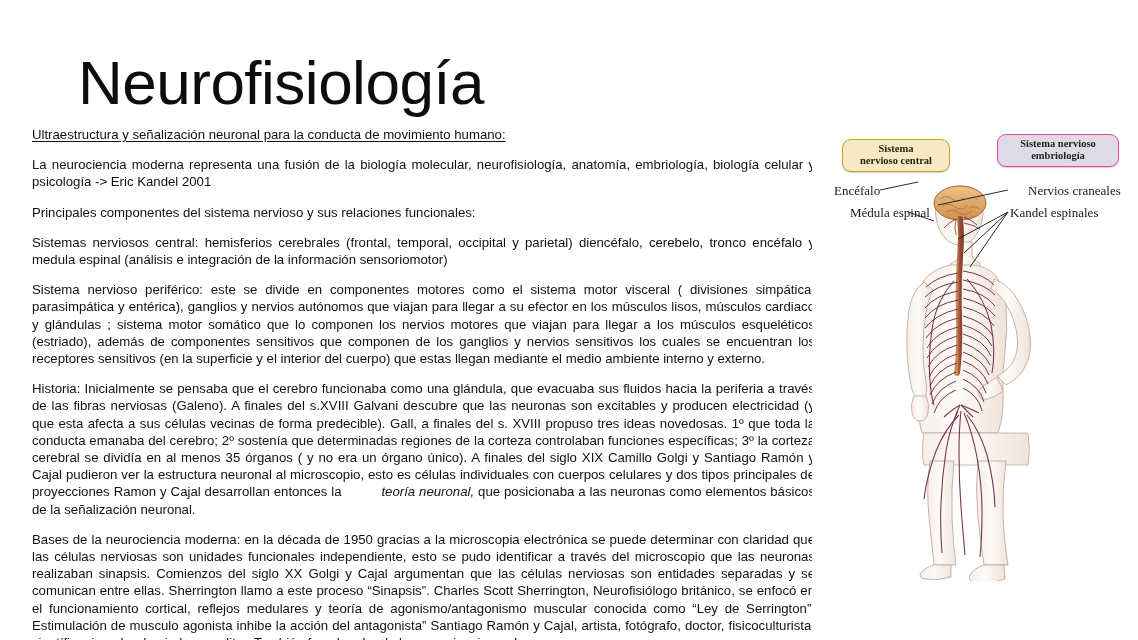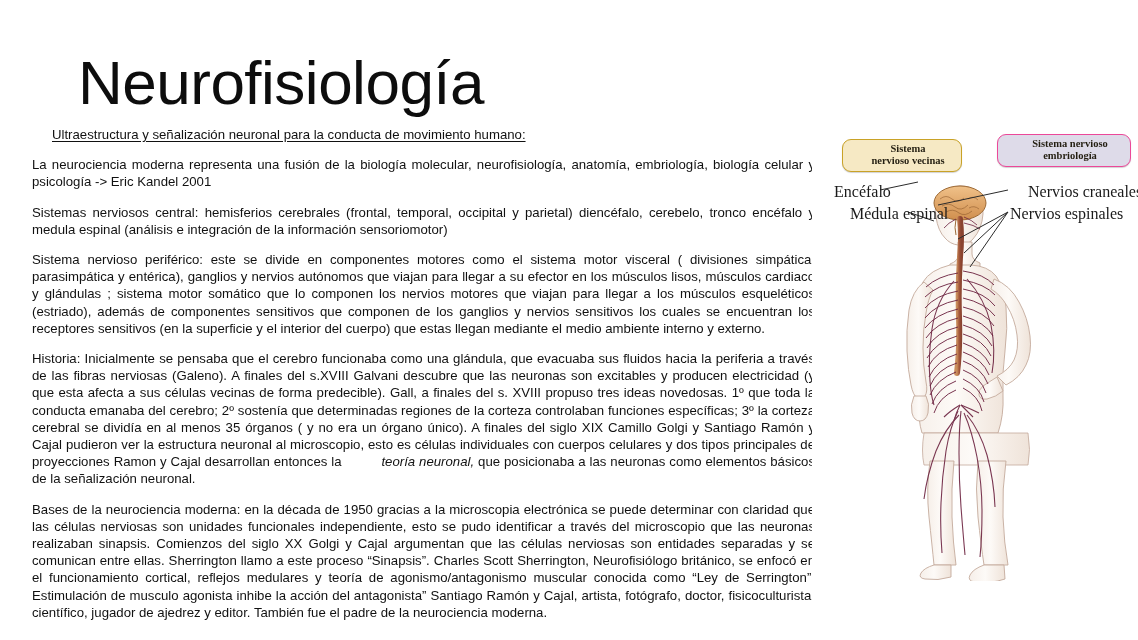--- a/index.html
+++ b/index.html
@@ -41,21 +41,21 @@
     font-size: 13.2px;
     line-height: 17.2px;
   }
   .para {
     margin: 0 0 13px 0;
     text-align: justify;
     text-justify: inter-word;
     white-space: normal;
   }
   .para.last { margin-bottom: 0; }
-  .para.nojust { text-align: left; margin-left: 20px; }
+  .para.nojust { text-align: left; }
   .underline {
     text-decoration: underline;
     text-underline-offset: 2px;
   }
   .ital { font-style: italic; margin-left: 36px; }
 
   
   .figure {
     position: absolute;
     left: 812px;
@@ -68,21 +68,21 @@
 
   .fig-badge {
     position: absolute;
     text-align: center;
     font-family: "Liberation Serif", serif;
     font-weight: bold;
     font-size: 10.5px;
     line-height: 12px;
     color: #241f12;
     border-radius: 9px;
-    padding: 3px 7px 4px 19px;
+    padding: 3px 7px 4px 7px;
   }
   .badge-central {
     left: 30px;
     top: 18px;
     width: 92px;
     background: #f6e9c4;
     border: 1px solid #c9a227;
     box-shadow: 0 1px 1px rgba(0,0,0,0.18);
   }
   .badge-periferico {
@@ -90,21 +90,21 @@
     top: 13px;
     width: 106px;
     background: #dedbe9;
     border: 1px solid #ec4899;
     box-shadow: 0 1px 1px rgba(0,0,0,0.18);
   }
 
   .fig-label {
     position: absolute;
     font-family: "Liberation Serif", serif;
-    font-size: 16px;
+    font-size: 13px;
     color: #1a1a1a;
     white-space: nowrap;
   }
   .lbl-encefalo        { left: 22px;  top: 62px; }
   .lbl-medula          { left: 14px;  top: 84px; margin-left: 24px; }
   .lbl-n-craneales     { left: 216px; top: 62px; }
   .lbl-n-espinales     { left: 198px; top: 84px; }
 
   
   .fig-art {
@@ -123,20 +123,21 @@
   <div class="slide-title">Neurofisiología</div>
 
   <div class="body-text">
 
     <p class="para nojust">
       <span class="underline">Ultraestructura y señalización neuronal para la conducta de movimiento humano:</span>
     </p>
 
     <p class="para">La neurociencia moderna representa una fusión de la biología molecular, neurofisiología, anatomía, embriología, biología celular y psicología -&gt; Eric Kandel 2001</p>
 
+    <p class="para nojust">Principales componentes del sistema nervioso y sus relaciones funcionales:</p>
 
     <p class="para">Sistemas nerviosos central: hemisferios cerebrales (frontal, temporal, occipital y parietal) diencéfalo, cerebelo, tronco encéfalo y medula espinal (análisis e integración de la información sensoriomotor)</p>
 
     <p class="para">Sistema nervioso periférico: este se divide en componentes motores como el sistema motor visceral ( divisiones simpática, parasimpática y entérica), ganglios y nervios autónomos que viajan para llegar a su efector en los músculos lisos, músculos cardiaco y glándulas ; sistema motor somático  que lo componen los nervios motores que viajan para llegar a los músculos esqueléticos (estriado), además de componentes sensitivos que componen de los ganglios y nervios sensitivos los cuales se encuentran los receptores sensitivos (en la superficie y el interior del cuerpo) que estas llegan mediante el medio ambiente interno y externo.</p>
 
     <p class="para"><span>Historia: Inicialmente se pensaba que el cerebro funcionaba como una glándula, que evacuaba sus fluidos hacia la periferia a través de las fibras nerviosas (Galeno). A finales del s.XVIII Galvani descubre que las neuronas son excitables y producen electricidad (y que esta afecta a sus células vecinas de forma predecible). Gall, a finales del s. XVIII propuso tres ideas novedosas. 1º que toda la conducta emanaba del cerebro; 2º sostenía que determinadas regiones de la corteza controlaban funciones específicas; 3º la corteza cerebral se dividía en al menos 35 órganos ( y no era un órgano único). A finales del siglo XIX Camillo Golgi y Santiago Ramón y Cajal pudieron ver la estructura neuronal al microscopio, esto es células individuales con cuerpos celulares y dos tipos principales de proyecciones Ramon y Cajal desarrollan entonces la </span><span class="ital">teoría neuronal,</span><span> que posicionaba a las neuronas como elementos básicos de la señalización neuronal.</span></p>
 
     <p class="para last">Bases de la neurociencia moderna: en la década de 1950 gracias a la microscopia electrónica se puede determinar con claridad que las células nerviosas son unidades funcionales independiente, esto se pudo identificar a través del microscopio que las neuronas realizaban sinapsis. Comienzos del siglo XX Golgi y Cajal argumentan que las células nerviosas son entidades separadas y se comunican entre ellas. Sherrington llamo a este proceso “Sinapsis”. Charles Scott Sherrington, Neurofisiólogo británico, se enfocó en el funcionamiento cortical, reflejos medulares y teoría de agonismo/antagonismo muscular conocida como “Ley de Serrington”. Estimulación de musculo agonista inhibe la acción del antagonista” Santiago Ramón y Cajal, artista, fotógrafo, doctor, fisicoculturista, científico, jugador de ajedrez y editor. También fue el padre de la neurociencia moderna.</p>
   </div>
 
@@ -263,27 +264,27 @@
 
       <line x1="196" y1="69" x2="126" y2="84" stroke="#2b2b2b" stroke-width="1"></line>
 
       <line x1="196" y1="91" x2="146" y2="118" stroke="#2b2b2b" stroke-width="1"></line>
       <line x1="196" y1="91" x2="152" y2="132" stroke="#2b2b2b" stroke-width="1"></line>
       <line x1="196" y1="91" x2="158" y2="146" stroke="#2b2b2b" stroke-width="1"></line>
     </svg>
 
     <div class="fig-badge badge-central">
       <div>Sistema</div>
-      <div>nervioso vecinas</div>
+      <div>nervioso central</div>
     </div>
 
     <div class="fig-badge badge-periferico">
       <div>Sistema nervioso</div>
       <div>embriología</div>
     </div>
 
     <div class="fig-label lbl-encefalo">Encéfalo</div>
     <div class="fig-label lbl-medula">Médula espinal</div>
     <div class="fig-label lbl-n-craneales">Nervios craneales</div>
-    <div class="fig-label lbl-n-espinales">Nervios espinales</div>
+    <div class="fig-label lbl-n-espinales">Kandel espinales</div>
   </div>
 
 </div>
 
 </body></html>

